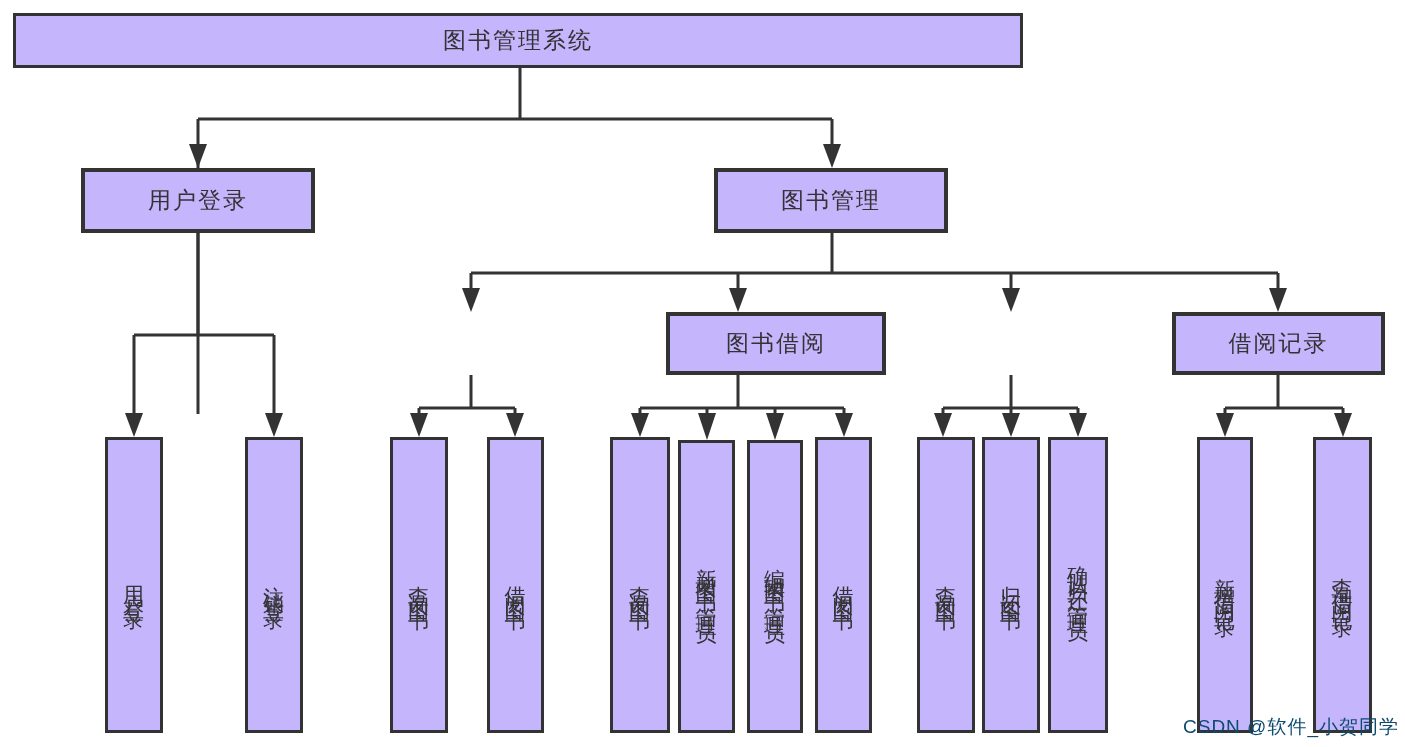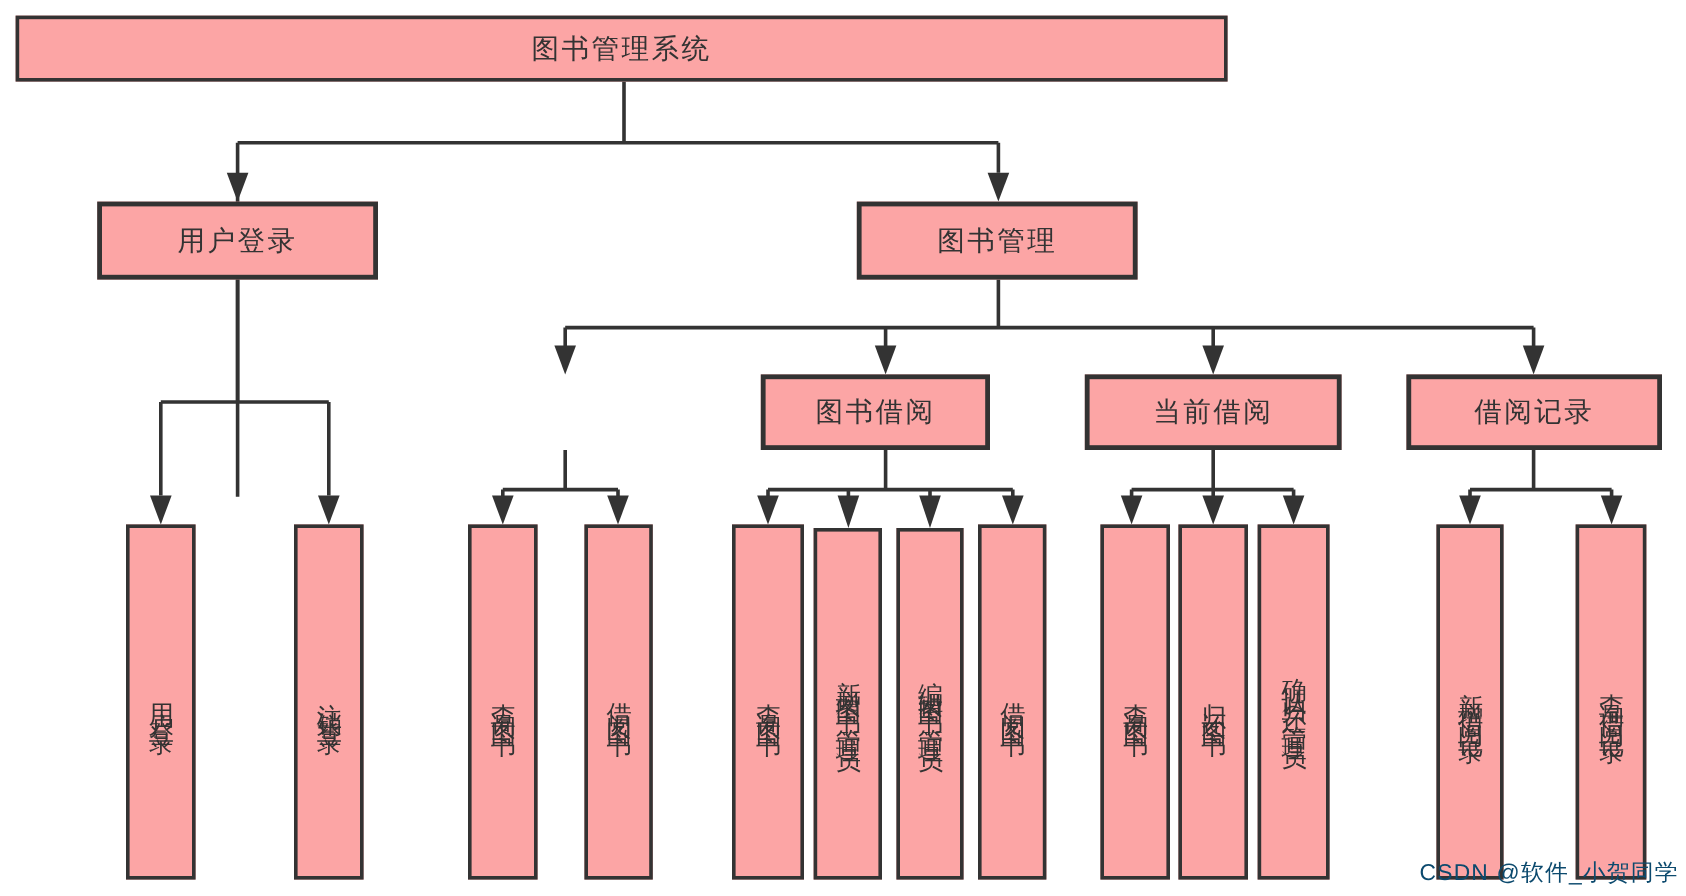--- a/index.html
+++ b/index.html
@@ -13,21 +13,21 @@
   }
   svg.wires {
     position: absolute;
     left: 0; top: 0;
     width: 1405px; height: 747px;
     z-index: 1;
   }
   .node {
     position: absolute;
     box-sizing: border-box;
-    background: #fca5a5;
+    background: #c4b5fd;
     border: 3px solid #333333;
     color: #333333;
     display: flex;
     align-items: center;
     justify-content: center;
     z-index: 2;
     font-size: 23px;
     letter-spacing: 2px;
     white-space: nowrap;
   }
@@ -40,21 +40,21 @@
     white-space: normal;
     line-height: 1;
   }
   
   .n-root  { left: 13px;   top: 13px;  width: 1010px; height: 55px; }
 
   .n-l2a   { left: 81px;   top: 168px; width: 234px;  height: 65px; }
   .n-l2b   { left: 714px;  top: 168px; width: 234px;  height: 65px; }
 
   .n-l3a   { left: 363px;  top: 312px; width: 216px;  height: 63px; }
-  .n-l3b   { left: 634px;  top: 312px; width: 191px;  height: 63px; }
+  .n-l3b   { left: 666px;  top: 312px; width: 220px;  height: 63px; }
   .n-l3c   { left: 904px;  top: 312px; width: 214px;  height: 63px; }
   .n-l3d   { left: 1172px; top: 312px; width: 213px;  height: 63px; }
 
   .n-g1a   { left: 105px;  top: 437px; width: 58px; height: 296px; }
   .n-g1b   { left: 245px;  top: 437px; width: 58px; height: 296px; }
   .n-g2a   { left: 390px;  top: 437px; width: 58px; height: 296px; }
   .n-g2b   { left: 487px;  top: 437px; width: 57px; height: 296px; }
   .n-g3a   { left: 610px;  top: 437px; width: 60px; height: 296px; }
   .n-g3b   { left: 678px;  top: 440px; width: 57px; height: 293px; }
   .n-g3c   { left: 747px;  top: 440px; width: 56px; height: 293px; }
@@ -130,21 +130,20 @@
       <polygon points="1334,413 1352,413 1343,437"></polygon>
     </g>
   </svg>
 
   <div class="node n-root">图书管理系统</div>
 
   <div class="node mid n-l2a">用户登录</div>
   <div class="node mid n-l2b">图书管理</div>
 
   <div class="node mid n-l3b">图书借阅</div>
-  <div class="node mid n-l3c">当前借阅</div>
   <div class="node mid n-l3d">借阅记录</div>
 
   <div class="node leaf n-g1a">用户登录</div>
   <div class="node leaf n-g1b">注销登录</div>
 
   <div class="node leaf n-g2a">查询图书</div>
   <div class="node leaf n-g2b">借阅图书</div>
 
   <div class="node leaf n-g3a">查询图书</div>
   <div class="node leaf n-g3b">新增图书（管理员）</div>

